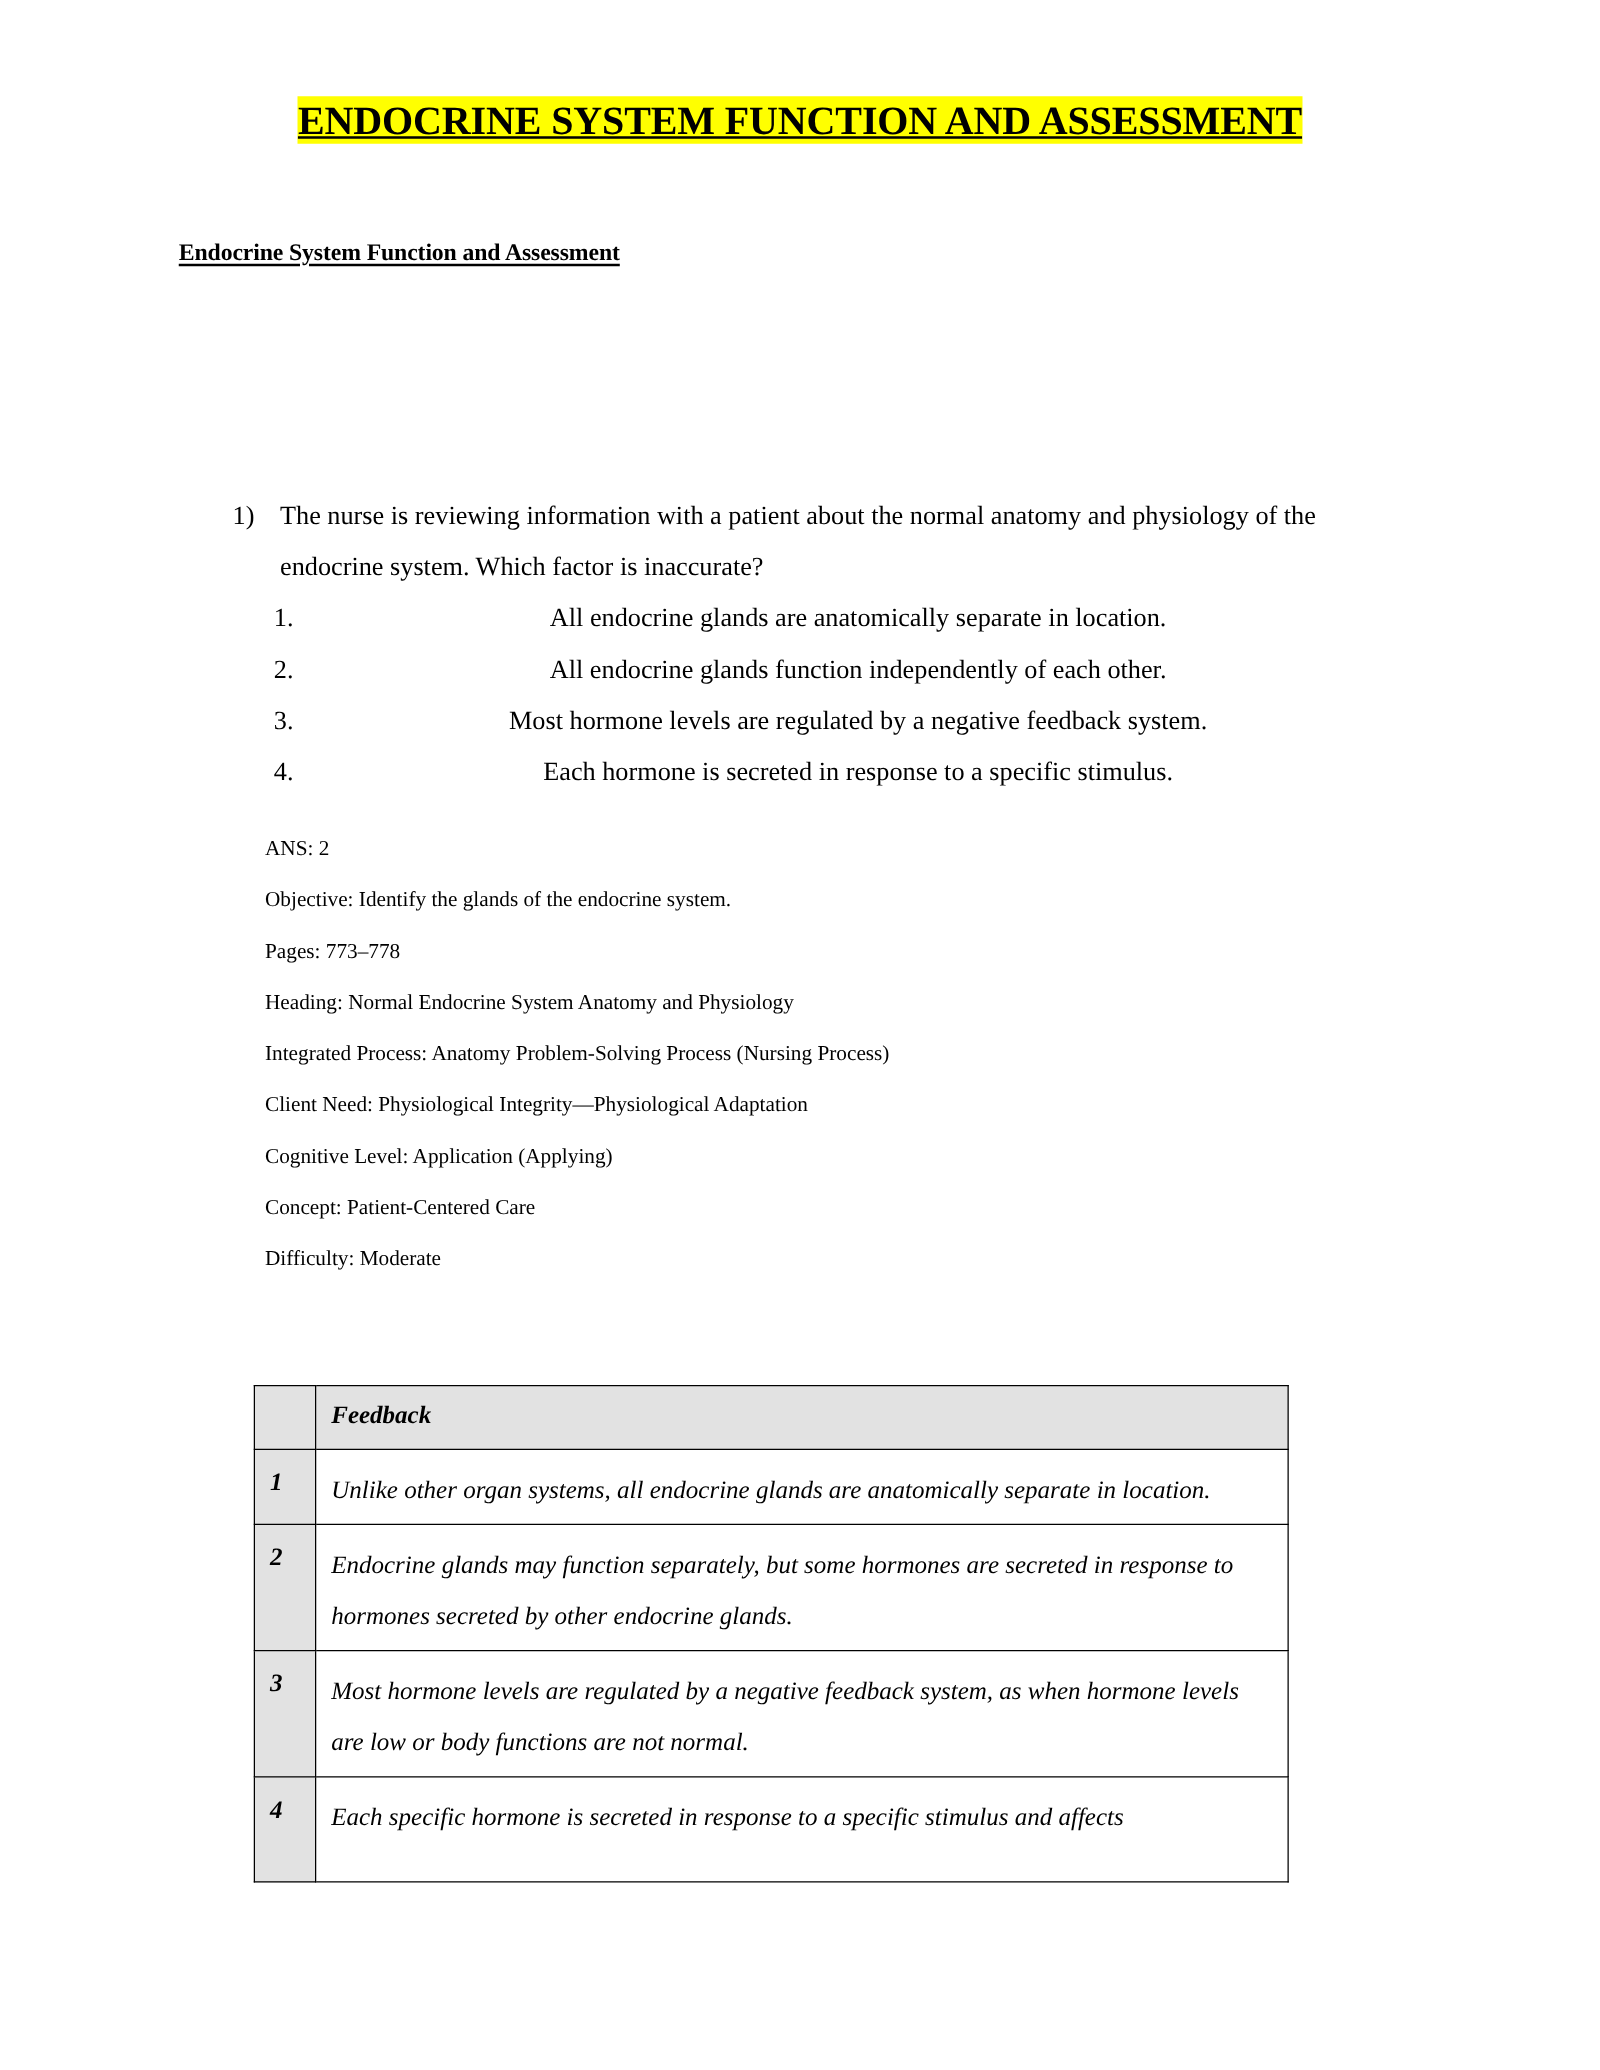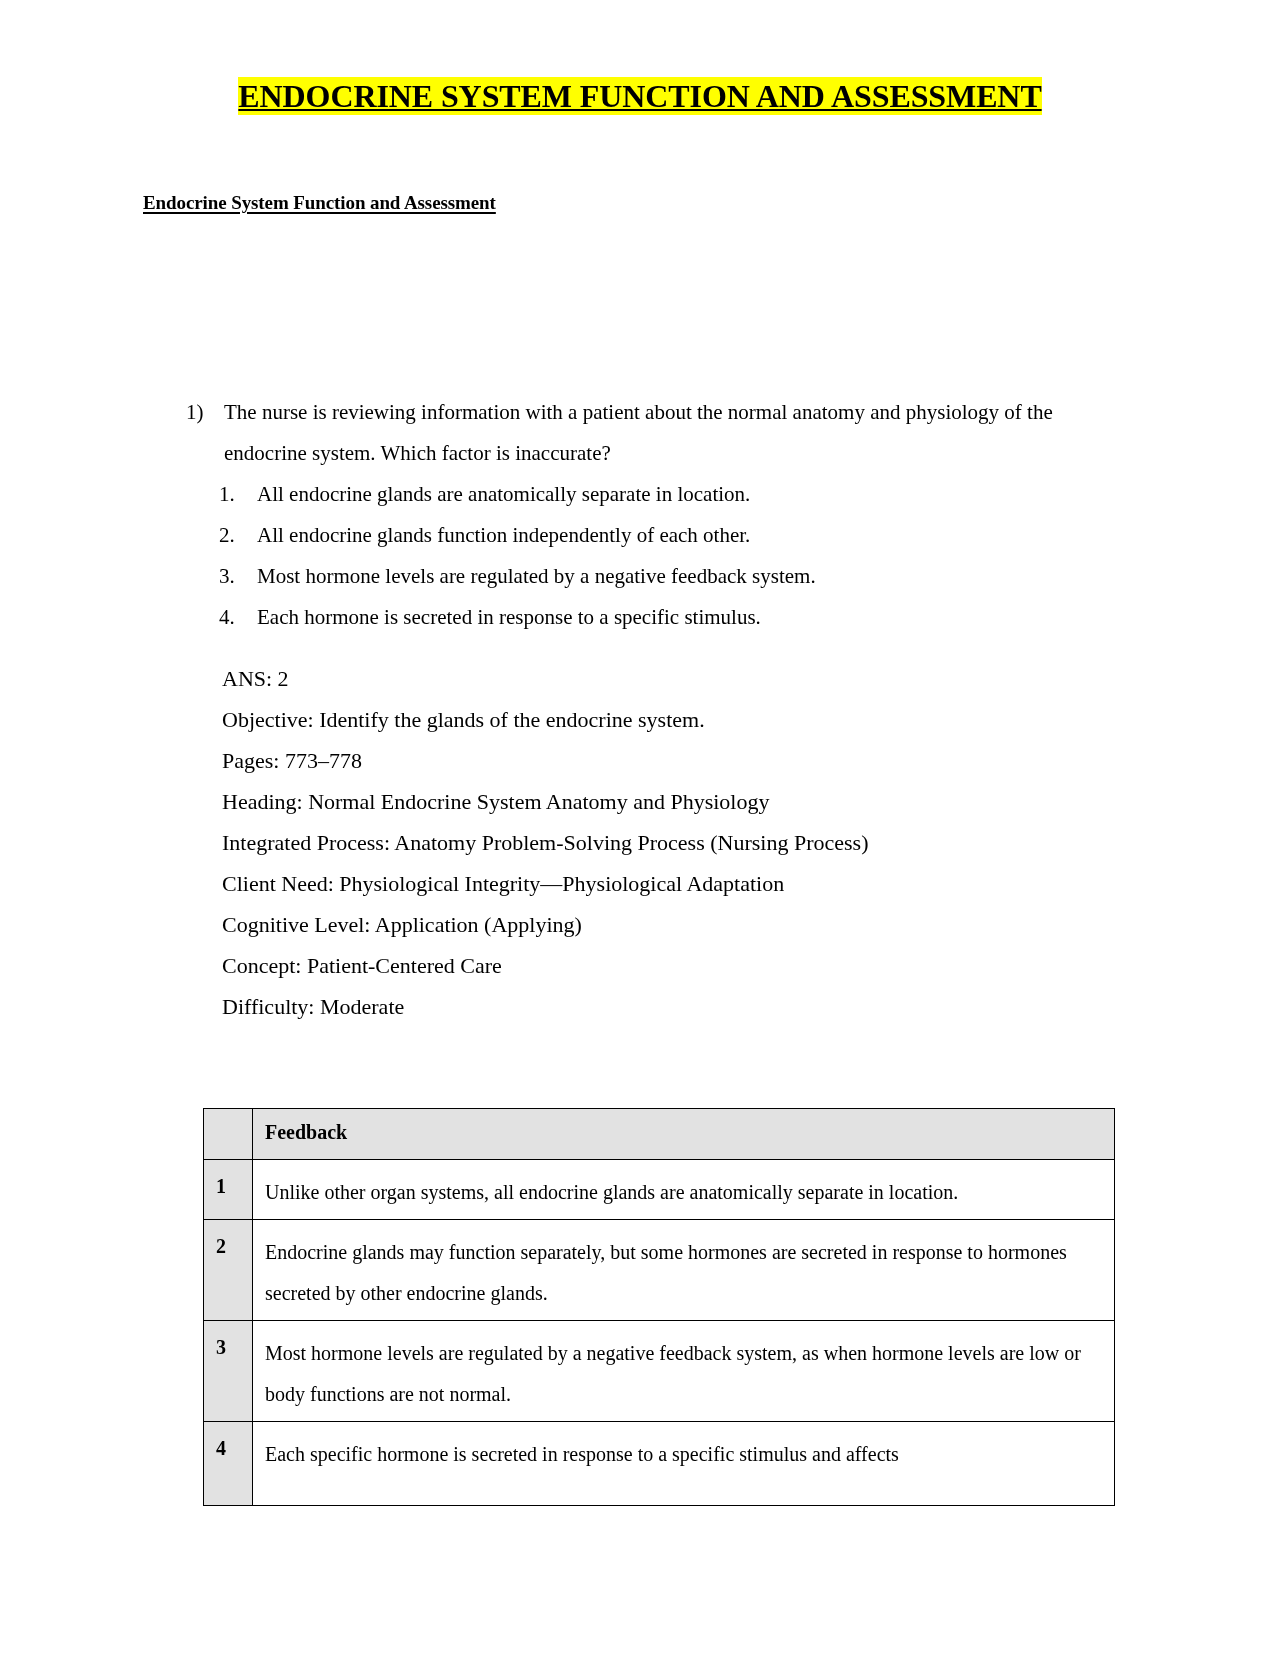--- a/index.html
+++ b/index.html
@@ -95,47 +95,49 @@
     display: flex;
     align-items: flex-start;
     line-height: 41px;
   }
   .opt-num {
     width: 38px;
     flex: 0 0 38px;
   }
   .opt-text {
     flex: 1 1 auto;
+    text-align: center;
   }
 
   
   .meta-block {
     position: absolute;
     top: 658px;
-    left: 222px;
+    left: 212px;
     width: 880px;
-    font-size: 22px;
+    font-size: 17px;
     line-height: 41px;
   }
   .meta-line {
     white-space: nowrap;
   }
 
   
   .feedback-table-wrap {
     position: absolute;
     top: 1108px;
     left: 203px;
     width: 828px;
   }
   table.feedback {
     border-collapse: collapse;
-    width: 912px;
+    width: 828px;
     table-layout: fixed;
     font-size: 20px;
+    font-style: italic;
   }
   table.feedback td, table.feedback th {
     border: 1.6px solid #000000;
     vertical-align: top;
     padding: 8px 10px 10px 12px;
     line-height: 41px;
     font-weight: normal;
     text-align: left;
   }
   table.feedback th.hdr-blank {

